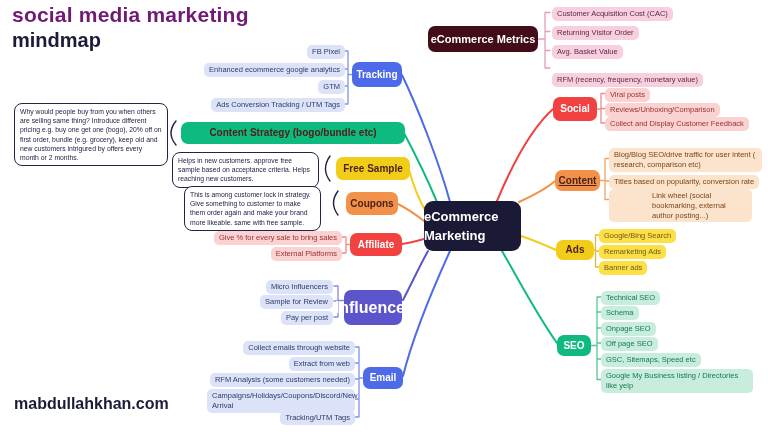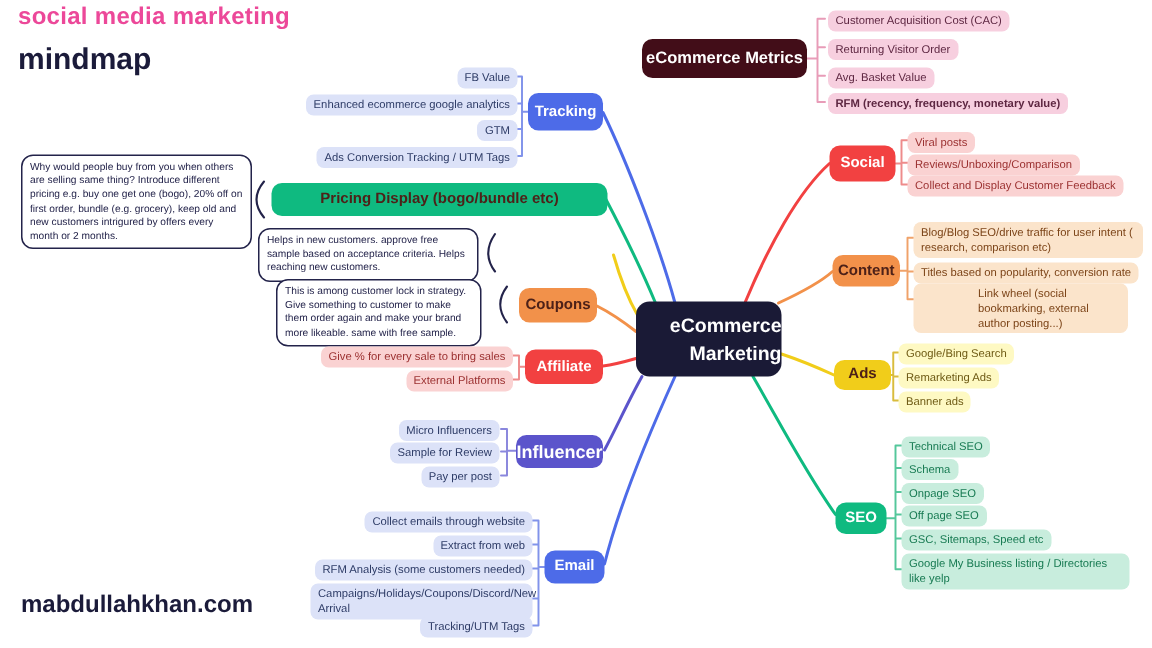--- a/index.html
+++ b/index.html
@@ -1,50 +1,50 @@
 <!DOCTYPE html>
 <html><head>
 <meta charset="utf-8">
 <style>
   html,body{margin:0;padding:0;}
   body{font-family:"Liberation Sans",sans-serif;background:#ffffff;}
   .stage{position:relative;width:768px;height:432px;background:#ffffff;overflow:hidden;}
   svg.wires{position:absolute;left:0;top:0;z-index:1;}
   .abs{position:absolute;z-index:2;}
 
-  .title1{left:12px;top:3px;font-size:16px;font-weight:800;color:#ec4899;letter-spacing:.2px;}
+  .title1{left:12px;top:3px;font-size:21px;font-weight:800;color:#701a75;letter-spacing:.2px;}
   .title2{left:12px;top:29px;font-size:20px;font-weight:800;color:#1B1B3A;}
   .watermark{left:14px;top:395px;font-size:16px;font-weight:800;color:#1B1B3A;}
 
   .node{display:flex;align-items:center;justify-content:center;border-radius:7px;
-        font-weight:600;text-align:right;line-height:1.35;box-sizing:border-box;}
+        font-weight:600;text-align:left;line-height:1.35;box-sizing:border-box;}
   .center-node{left:424px;top:201px;width:97px;height:50px;background:#1A1A36;color:#fff;
         font-size:13px;border-radius:9px;line-height:1.5;}
   .metrics-node{left:428px;top:26px;width:110px;height:26px;background:#420D18;color:#fff;font-size:11px;}
 
   .n-tracking{left:352px;top:62px;width:50px;height:25px;background:#4D6BE8;color:#fff;font-size:10px;}
   .n-pricing{left:181px;top:122px;width:224px;height:22px;background:#0FBA80;color:#4D2118;font-size:10px;}
   .n-freesample{left:336px;top:157px;width:74px;height:23px;background:#F1CD1A;color:#4D2118;font-size:10px;}
   .n-coupons{left:346px;top:192px;width:52px;height:23px;background:#F2914A;color:#4D2118;font-size:10px;}
   .n-affiliate{left:350px;top:233px;width:52px;height:23px;background:#F24141;color:#fff;font-size:10px;}
-  .n-influencer{left:344px;top:290px;width:58px;height:22px;background:#5B54CB;color:#fff;font-size:12px;}
+  .n-influencer{left:344px;top:290px;width:58px;height:35px;background:#5B54CB;color:#fff;font-size:16px;}
   .n-email{left:363px;top:367px;width:40px;height:22px;background:#4D6BE8;color:#fff;font-size:10px;}
   .n-social{left:553px;top:97px;width:44px;height:24px;background:#F24141;color:#fff;font-size:10px;}
-  .n-content{left:555px;top:170px;width:45px;height:21px;background:#F2914A;color:#4D2118;font-size:10px;}
+  .n-content{left:555px;top:170px;width:45px;height:21px;background:#F2914A;color:#4D2118;font-size:10px;text-decoration:underline;}
   .n-ads{left:556px;top:240px;width:38px;height:20px;background:#F1CD1A;color:#4D2118;font-size:10px;}
   .n-seo{left:557px;top:335px;width:34px;height:21px;background:#0FBA80;color:#fff;font-size:10px;}
 
   .chip{position:absolute;z-index:2;font-size:7.5px;line-height:1.3;padding:2px 5px;border-radius:5px;
         white-space:nowrap;box-sizing:border-box;}
   .chip.wrap{white-space:normal;}
   .c-lav{background:#DCE2F8;color:#2D3B66;}
   .c-pink{background:#F7CFDF;color:#5E2742;}
   .c-red{background:#FAD2D2;color:#9B3030;}
   .c-org{background:#FBE4CB;color:#7C4418;}
-  .c-yel{background:#fef9c3;color:#6E5A14;}
+  .c-yel{background:#fde047;color:#6E5A14;}
   .c-grn{background:#C8EDDD;color:#177A52;}
 
   .note{position:absolute;z-index:2;background:#fff;border:1.5px solid #23234A;border-radius:8px;
         padding:3px 5px;font-size:6.8px;line-height:1.35;color:#23234A;box-sizing:border-box;}
   .note1{left:14px;top:103px;width:154px;}
   .note2{left:172px;top:152px;width:147px;}
   .note3{left:184px;top:186px;width:137px;}
 </style>
 </head>
 <body>
@@ -89,31 +89,32 @@
   <div class="abs title1">social media marketing</div>
   <div class="abs title2">mindmap</div>
   <div class="abs watermark">mabdullahkhan.com</div>
 
   <div class="abs node center-node">eCommerce Marketing</div>
 
   <div class="abs node metrics-node">eCommerce Metrics</div>
   <div class="chip c-pink" style="left:552px;top:7px;">Customer Acquisition Cost (CAC)</div>
   <div class="chip c-pink" style="left:552px;top:26px;">Returning Visitor Order</div>
   <div class="chip c-pink" style="left:552px;top:45px;">Avg. Basket Value</div>
-  <div class="chip c-pink" style="left:552px;top:62px;font-weight:bold;">RFM (recency, frequency, monetary value)</div>
+  <div class="chip c-pink" style="left:552px;top:73px;">RFM (recency, frequency, monetary value)</div>
 
   <div class="abs node n-tracking">Tracking</div>
-  <div class="chip c-lav" style="right:423px;top:45px;">FB Value</div>
+  <div class="chip c-lav" style="right:423px;top:45px;">FB Pixel</div>
   <div class="chip c-lav" style="right:423px;top:63px;">Enhanced ecommerce google analytics</div>
   <div class="chip c-lav" style="right:423px;top:80px;">GTM</div>
   <div class="chip c-lav" style="right:423px;top:98px;">Ads Conversion Tracking / UTM Tags</div>
 
-  <div class="abs node n-pricing">Pricing Display (bogo/bundle etc)</div>
+  <div class="abs node n-pricing">Content Strategy (bogo/bundle etc)</div>
   <div class="note note1">Why would people buy from you when others are selling same thing? Introduce different pricing e.g. buy one get one (bogo), 20% off on first order, bundle (e.g. grocery), keep old and new customers intrigured by offers every month or 2 months.</div>
 
+  <div class="abs node n-freesample">Free Sample</div>
   <div class="note note2">Helps in new customers. approve free sample based on acceptance criteria. Helps reaching new customers.</div>
 
   <div class="abs node n-coupons">Coupons</div>
   <div class="note note3">This is among customer lock in strategy. Give something to customer to make them order again and make your brand more likeable. same with free sample.</div>
 
   <div class="abs node n-affiliate">Affiliate</div>
   <div class="chip c-red" style="right:426px;top:231px;">Give % for every sale to bring sales</div>
   <div class="chip c-red" style="right:426px;top:247px;">External Platforms</div>
 
   <div class="abs node n-influencer">Influencer</div>

